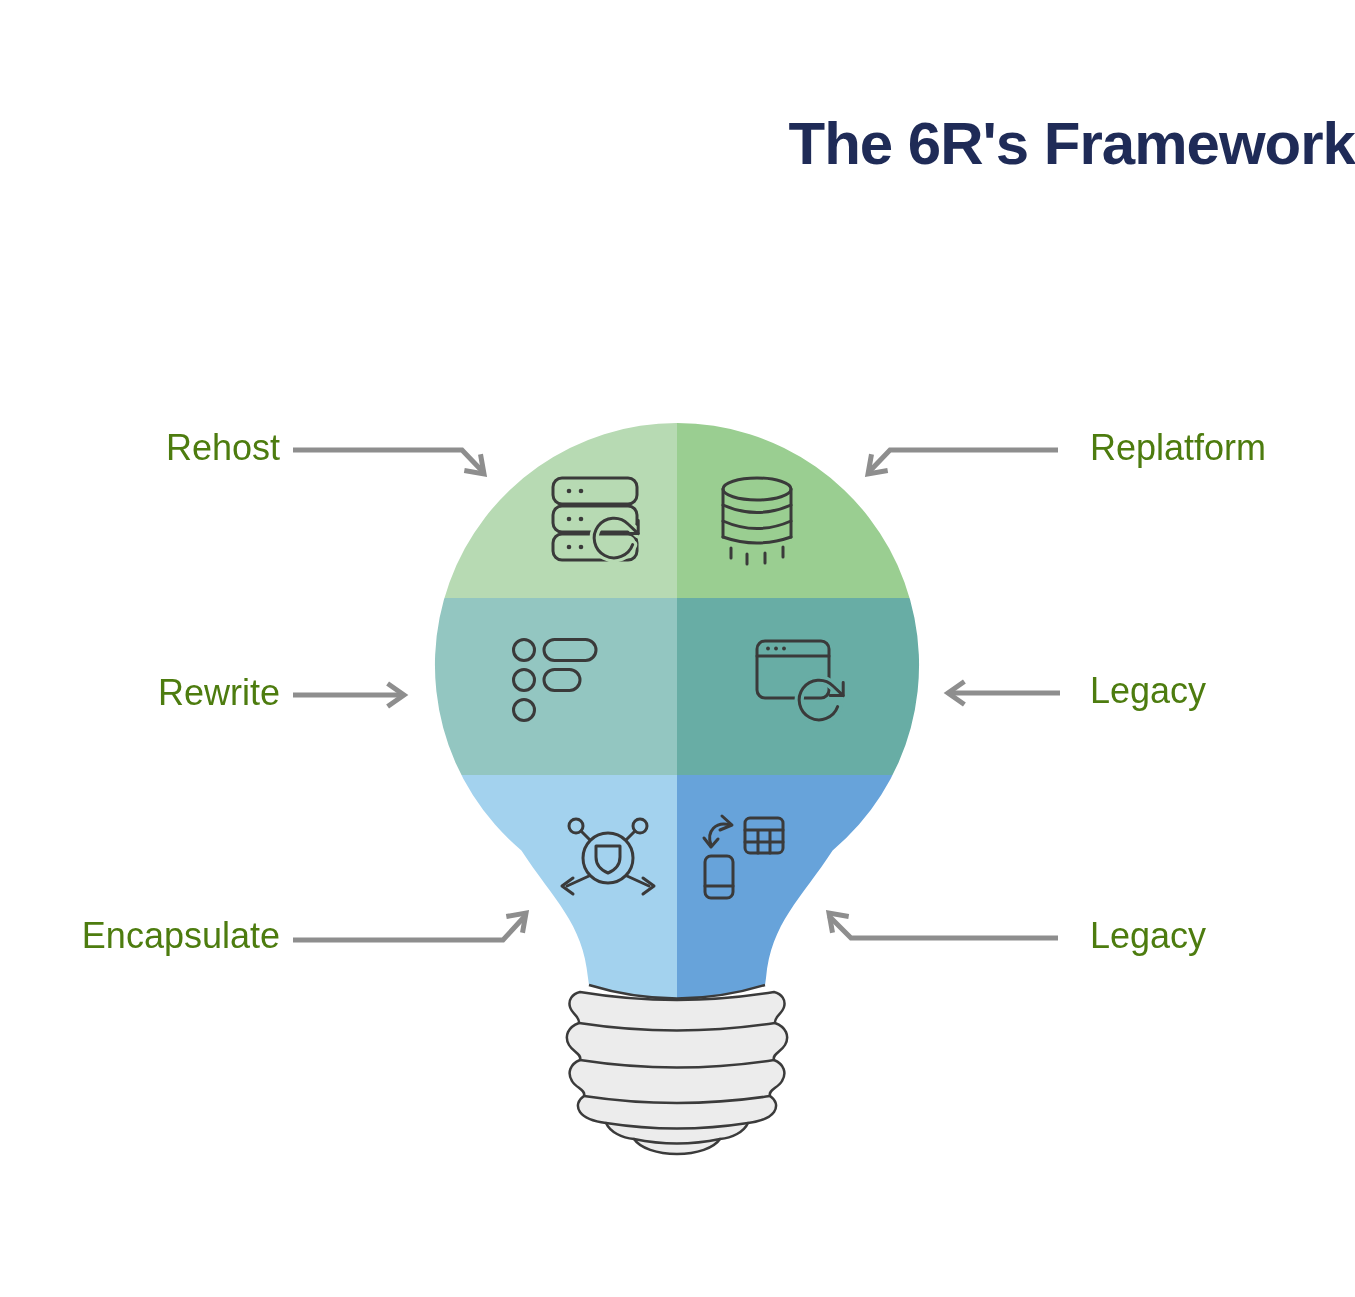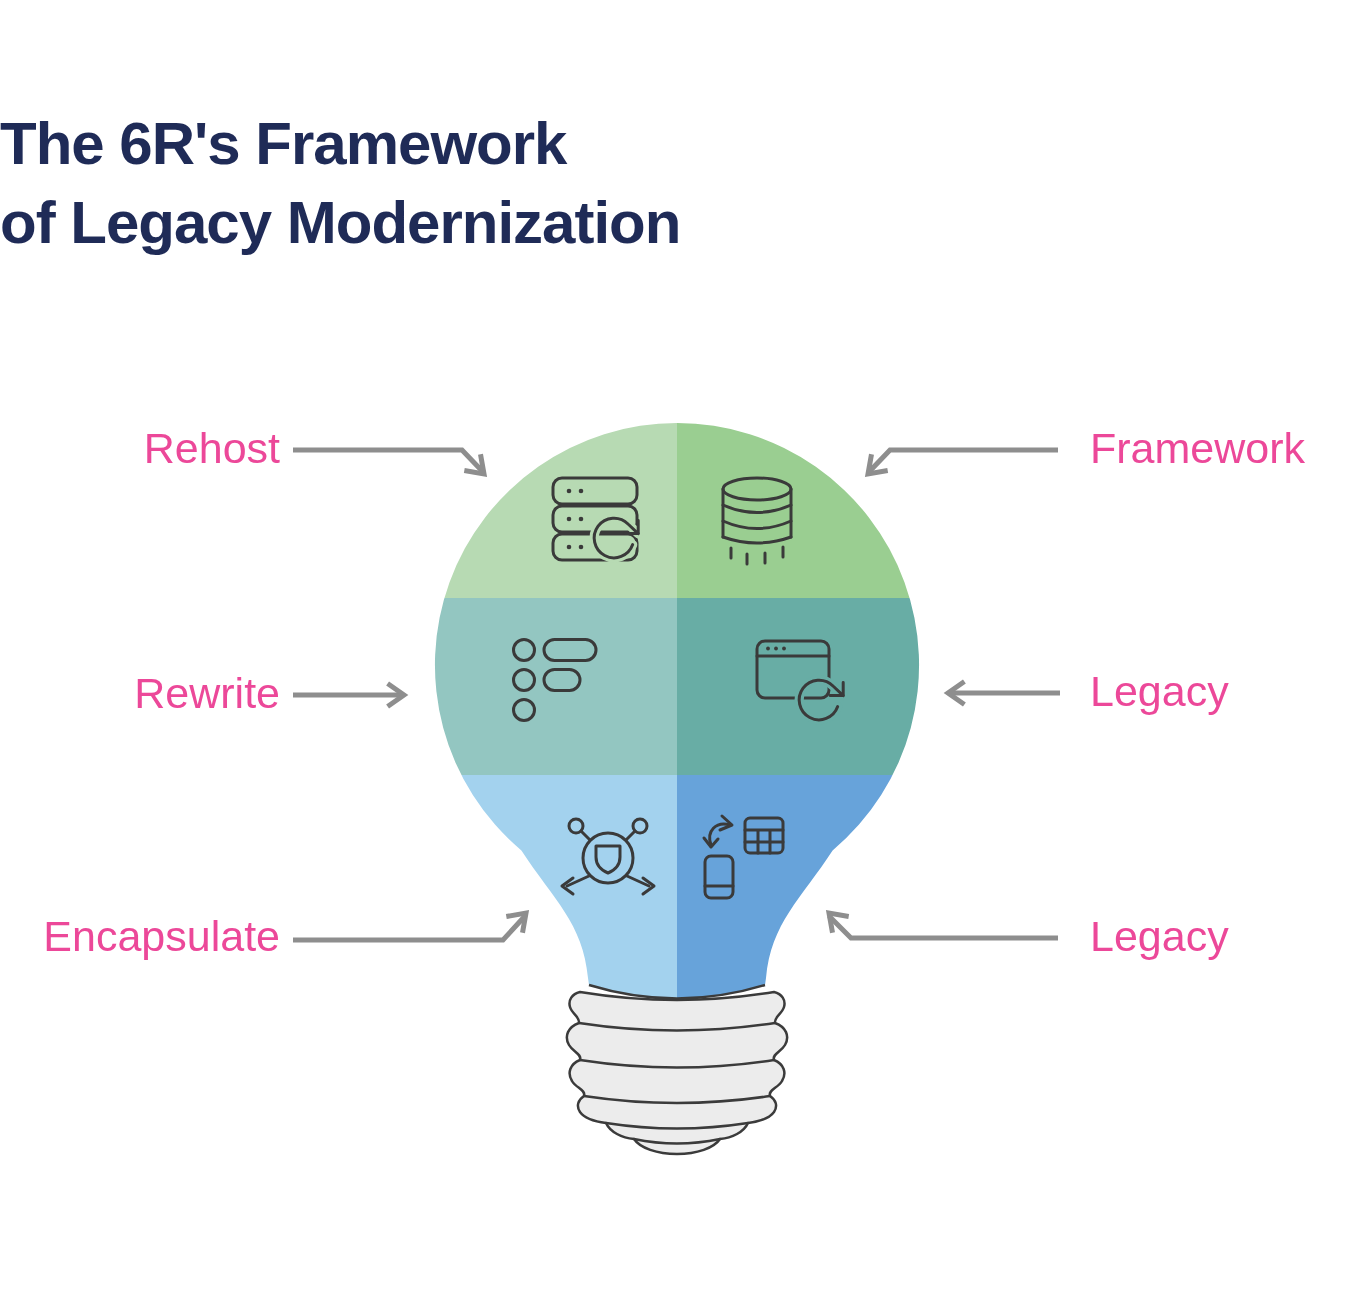--- a/index.html
+++ b/index.html
@@ -2,38 +2,37 @@
 <html><head>
 <meta charset="utf-8">
 <style>
   html,body{margin:0;padding:0;}
   body{
     width:1355px;height:1297px;background:#ffffff;position:relative;
     font-family:"Liberation Sans", sans-serif;overflow:hidden;
   }
   .title{
     position:absolute;top:104px;left:0;width:100%;
-    text-align:left;color:#1F2B57;font-weight:700;
+    text-align:right;color:#1F2B57;font-weight:700;
     font-size:60px;line-height:79px;margin:0;letter-spacing:-1px;
   }
   .title span{display:block;}
   .side-label{
-    position:absolute;color:#ec4899;font-size:43px;font-weight:400;
+    position:absolute;color:#4d7c0f;font-size:36px;font-weight:400;
     white-space:nowrap;transform:translateY(-54%);
   }
   .label-left{right:1075px;text-align:right;}
   .label-right{left:1090px;text-align:left;}
   svg.diagram{position:absolute;left:0;top:0;}
 </style>
 </head>
 <body>
 
 <h1 class="title">
   <span>The 6R's Framework</span>
-  <span>of Legacy Modernization</span>
 </h1>
 
 <svg class="diagram" width="1355" height="1297" viewBox="0 0 1355 1297">
   <defs>
     <clipPath id="glassClip">
       <path d="M 677 423
                A 242 242 0 0 1 832.6 850.4
                C 801 899 771 923 766 978
                L 765 985
                Q 677 1012 589 985
@@ -186,17 +185,17 @@
       <polyline points="522.5,932.7 526,913 506.3,916.5"></polyline>
     </g>
     <g>
       <path d="M 1058 938 H 851 L 829 916"></path>
       <polyline points="832.5,932.7 829,913 848.7,916.5"></polyline>
     </g>
   </g>
 </svg>
 
 <div class="side-label label-left" style="top:450px">Rehost</div>
-<div class="side-label label-right" style="top:450px">Framework</div>
+<div class="side-label label-right" style="top:450px">Replatform</div>
 <div class="side-label label-left" style="top:695px">Rewrite</div>
 <div class="side-label label-right" style="top:693px">Legacy</div>
 <div class="side-label label-left" style="top:938px">Encapsulate</div>
 <div class="side-label label-right" style="top:938px">Legacy</div>
 
 </body></html>

